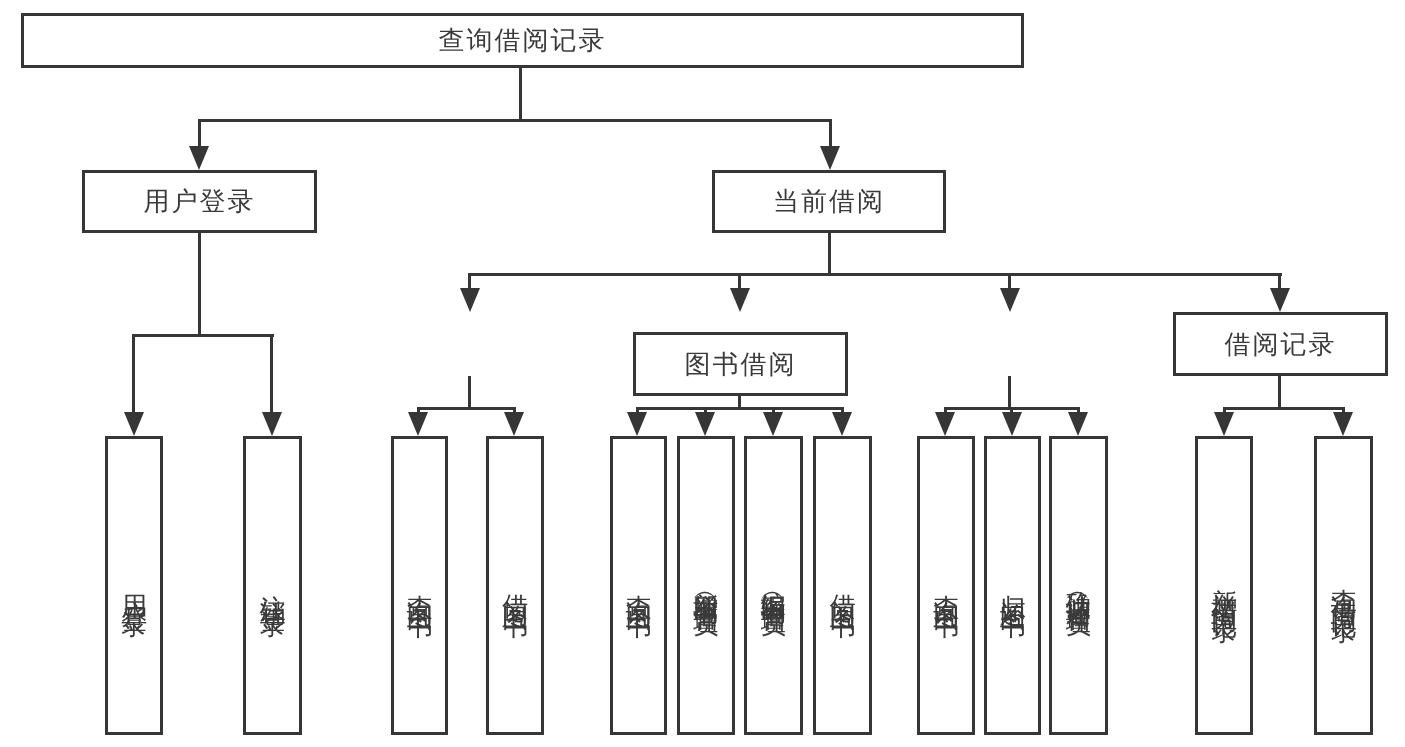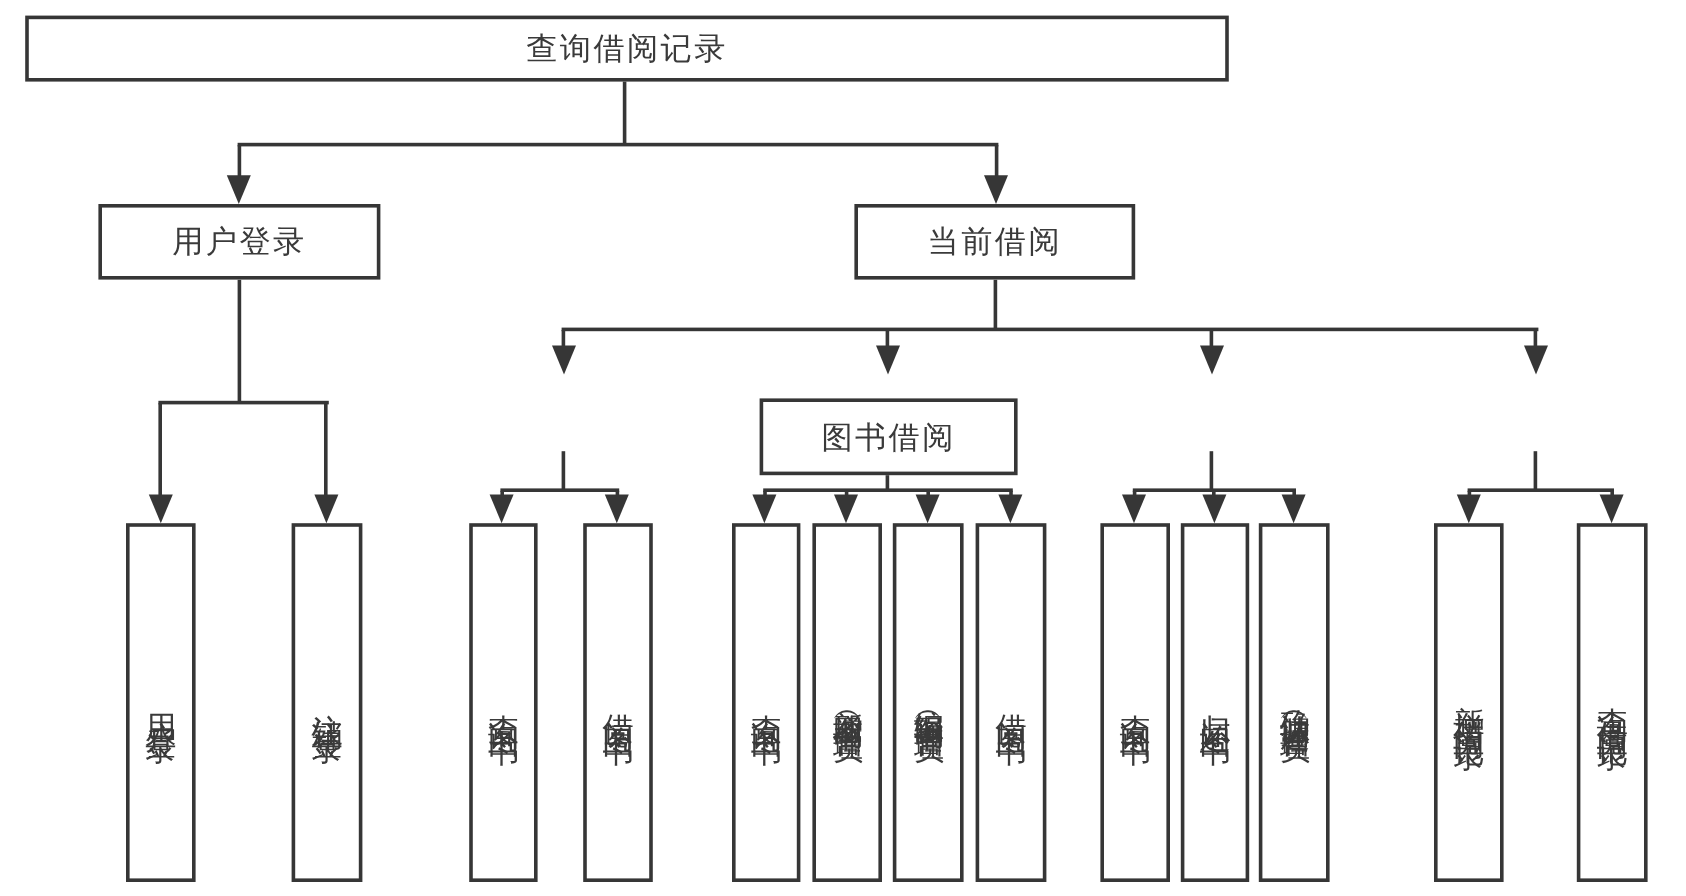--- a/index.html
+++ b/index.html
@@ -121,20 +121,23 @@
   <div class="box" style="left:82px;top:170px;width:235px;height:63px">
     <span>用户登录</span>
   </div>
   <div class="box" style="left:712px;top:170px;width:234px;height:63px">
     <span>当前借阅</span>
   </div>
 
   <div class="box" style="left:633px;top:332px;width:215px;height:64px">
     <span>图书借阅</span>
   </div>
+  <div class="box" style="left:1173px;top:312px;width:215px;height:64px">
+    <span>借阅记录</span>
+  </div>
 
   <div class="box vbox" style="left:105px;top:436px;width:58px;height:299px">
     <span>用户登录</span>
   </div>
   <div class="box vbox" style="left:243px;top:436px;width:59px;height:299px">
     <span>注销登录</span>
   </div>
 
   <div class="box vbox" style="left:391px;top:436px;width:57px;height:299px">
     <span>查询图书</span>

